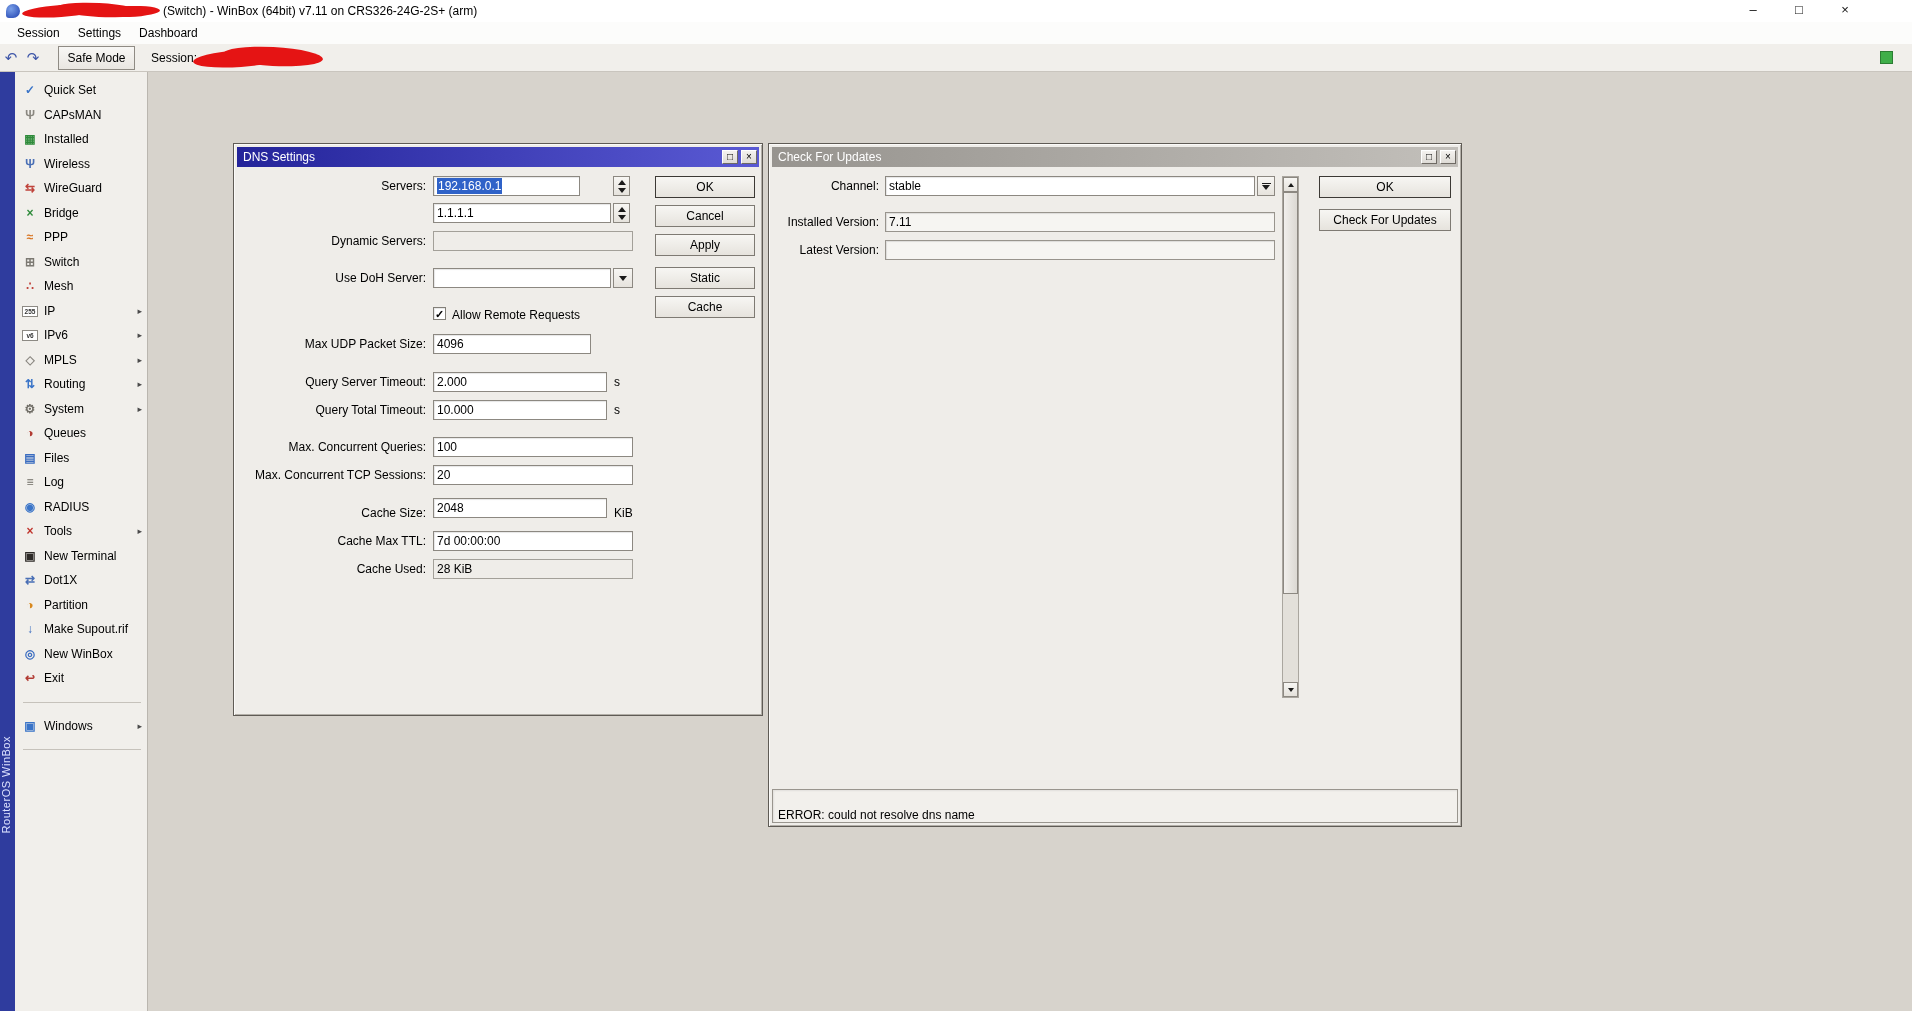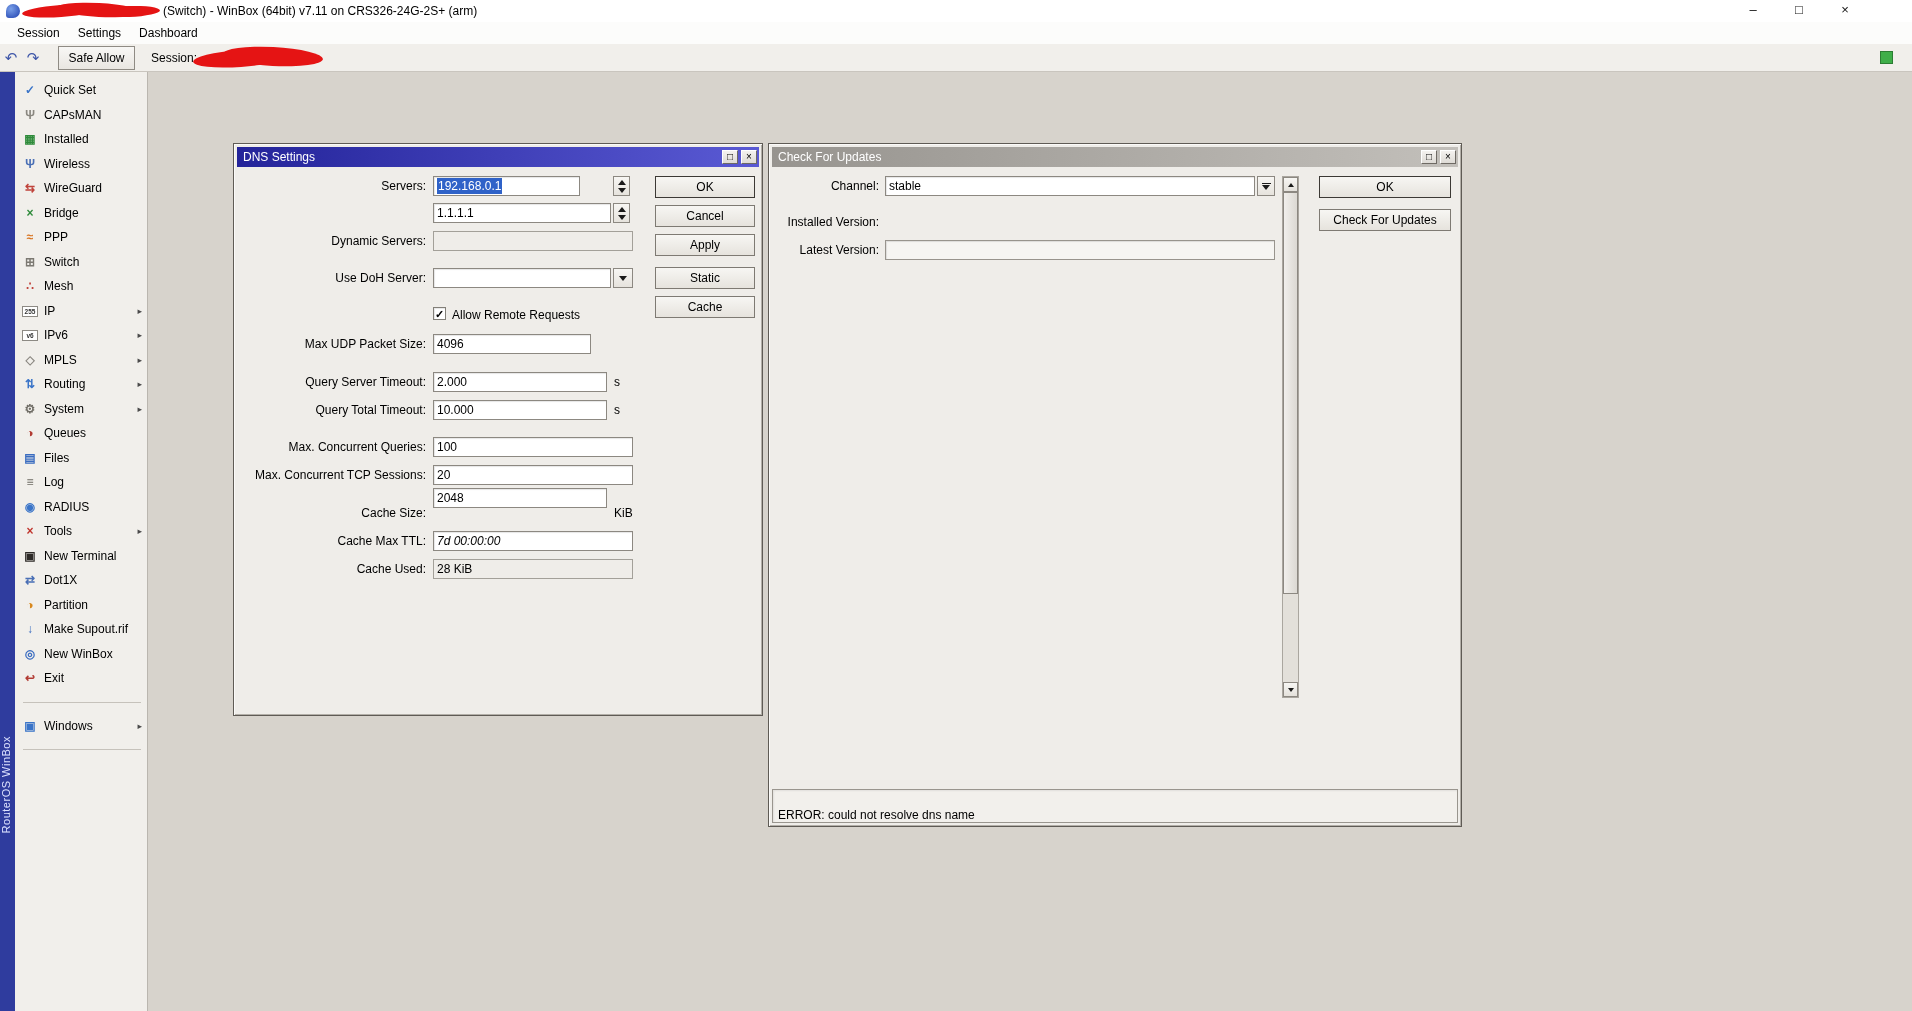--- a/index.html
+++ b/index.html
@@ -99,21 +99,21 @@
 
 <div class="menubar">
   <span class="menu-item">Session</span>
   <span class="menu-item">Settings</span>
   <span class="menu-item">Dashboard</span>
 </div>
 
 <div class="toolbar">
   <span class="tb-icon">↶</span>
   <span class="tb-icon">↷</span>
-  <button class="safe-mode">Safe Allow</button>
+  <button class="safe-mode">Safe Mode</button>
   <span class="session-label">Session:</span>
   <span class="scribble sc-tb">
       <i class="s1"></i>
       <i class="s2"></i>
     </span>
   <span class="conn-status"></span>
 </div>
 
 <div class="main"></div>
 
@@ -298,25 +298,25 @@
   <input class="fld" style="top: 256px; left: 199px; width: 174px;" value="10.000">
   <span class="suffix" style="top:259px;left:380px">s</span>
 
   <span class="flabel" style="top:296px">Max. Concurrent Queries:</span>
   <input class="fld" style="top: 293px; left: 199px; width: 200px;" value="100">
 
   <span class="flabel" style="top:324px">Max. Concurrent TCP Sessions:</span>
   <input class="fld" style="top: 321px; left: 199px; width: 200px;" value="20">
 
   <span class="flabel" style="top:362px">Cache Size:</span>
-  <input class="fld" style="top: 344px; left: 199px; width: 174px;" value="2048">
+  <input class="fld" style="top: 354px; left: 199px; width: 174px;" value="2048">
   <span class="suffix" style="top:362px;left:380px">KiB</span>
 
   <span class="flabel" style="top:390px">Cache Max TTL:</span>
-  <input class="fld" style="top: 387px; left: 199px; width: 200px; font-style: italic;" value="7d 00:00:00">
+  <input class="fld" style="top: 387px; left: 199px; width: 200px;" value="7d 00:00:00">
 
   <span class="flabel" style="top:418px">Cache Used:</span>
   <div class="fld dis" style="top:415px;left:199px;width:200px">28 KiB</div>
 
   <button class="btn default" style="top:32px;left:421px;width:100px">OK</button>
   <button class="btn" style="top:61px;left:421px;width:100px">Cancel</button>
   <button class="btn" style="top:90px;left:421px;width:100px">Apply</button>
   <button class="btn" style="top:123px;left:421px;width:100px">Static</button>
   <button class="btn" style="top:152px;left:421px;width:100px">Cache</button>
 </div>
@@ -331,20 +331,21 @@
   <span class="ulabel" style="top:35px">Channel:</span>
   <input class="fld" style="top: 32px; left: 116px; width: 370px;" value="stable">
   <span class="combo-btn" style="top:32px;left:488px;width:18px">
       <span class="cbi">
         <span class="bar"></span>
         <i class="td"></i>
       </span>
     </span>
 
   <span class="ulabel" style="top:71px">Installed Version:</span>
+  <div class="fld ro" style="top:68px;left:116px;width:390px">7.11</div>
 
   <span class="ulabel" style="top:99px">Latest Version:</span>
   <div class="fld ro" style="top:96px;left:116px;width:390px"></div>
 
   <div class="sb">
     <span class="sb-btn sb-up">
         <i class="tu"></i>
       </span>
     <span class="sb-thumb"></span>
     <span class="sb-btn sb-down">

